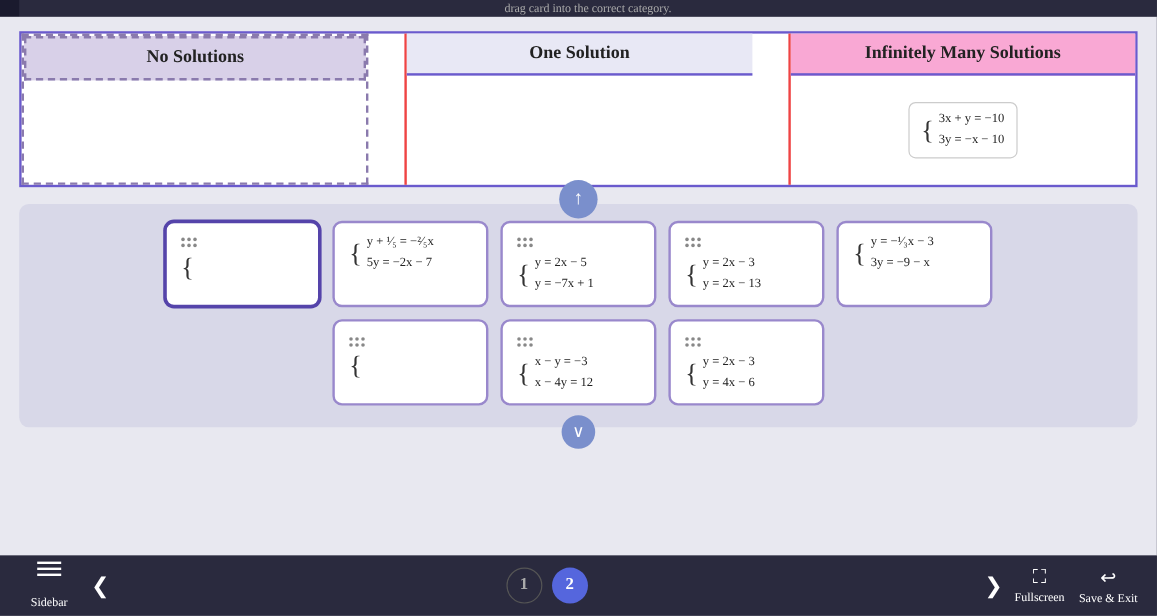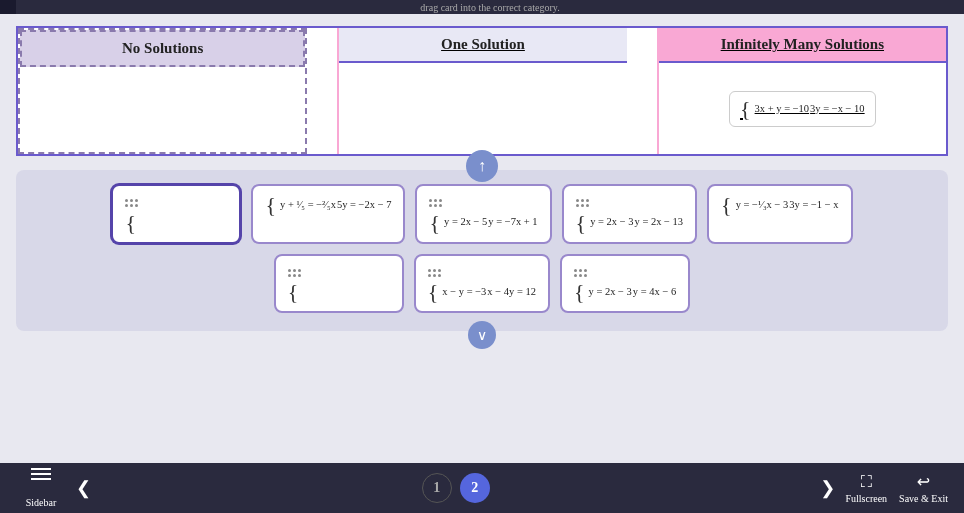--- a/index.html
+++ b/index.html
@@ -55,22 +55,21 @@
       color: #222;
       padding: 8px;
     }
 
     .cat-col {
       display: flex;
       flex-direction: column;
     }
 
     .cat-col + .cat-col {
-      border-left: 2px solid #f9a8d4;
-      text-decoration: underline;
+      border-left: 2px solid #ef4444;
     }
 
     .cat-body {
       flex: 1;
       padding: 8px;
       display: flex;
       align-items: center;
       justify-content: center;
     }
 
@@ -283,21 +282,21 @@
     }
 
     .brace {
       font-size: 22px;
       color: #333;
       line-height: 1;
     }
 
     .equations {
       display: flex;
-      flex-direction: row;
+      flex-direction: column;
       gap: 1px;
       justify-content: center;
     }
 
     .eq-line {
       font-size: 10.5px;
       color: #222;
       white-space: nowrap;
     }
   </style>
@@ -404,21 +403,21 @@
             <div class="eq-line">y = 2x − 13</div>
           </div>
         </div>
       </div>
 
       <div class="math-card">
         <div class="sys">
           <span class="brace">{</span>
           <div class="equations">
             <div class="eq-line">y = −¹⁄₃x − 3</div>
-            <div class="eq-line">3y = −1 − x</div>
+            <div class="eq-line">3y = −9 − x</div>
           </div>
         </div>
       </div>
     </div>
 
     <div class="cards-row">
 
       <div class="math-card">
         <span class="drag-dots">
           <span></span>

